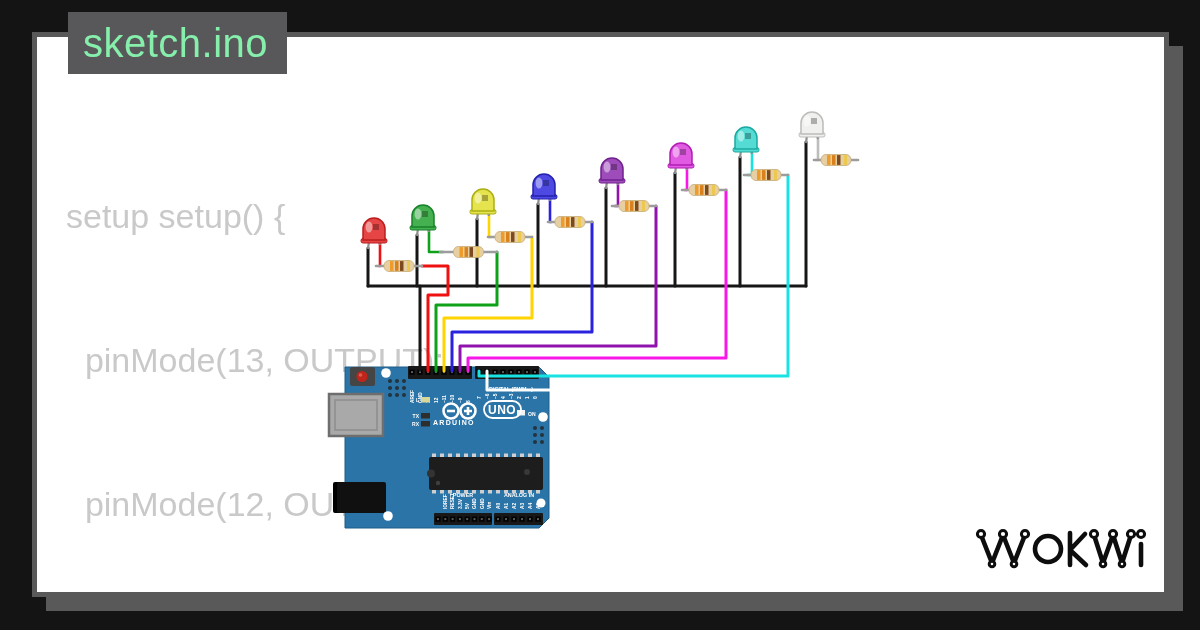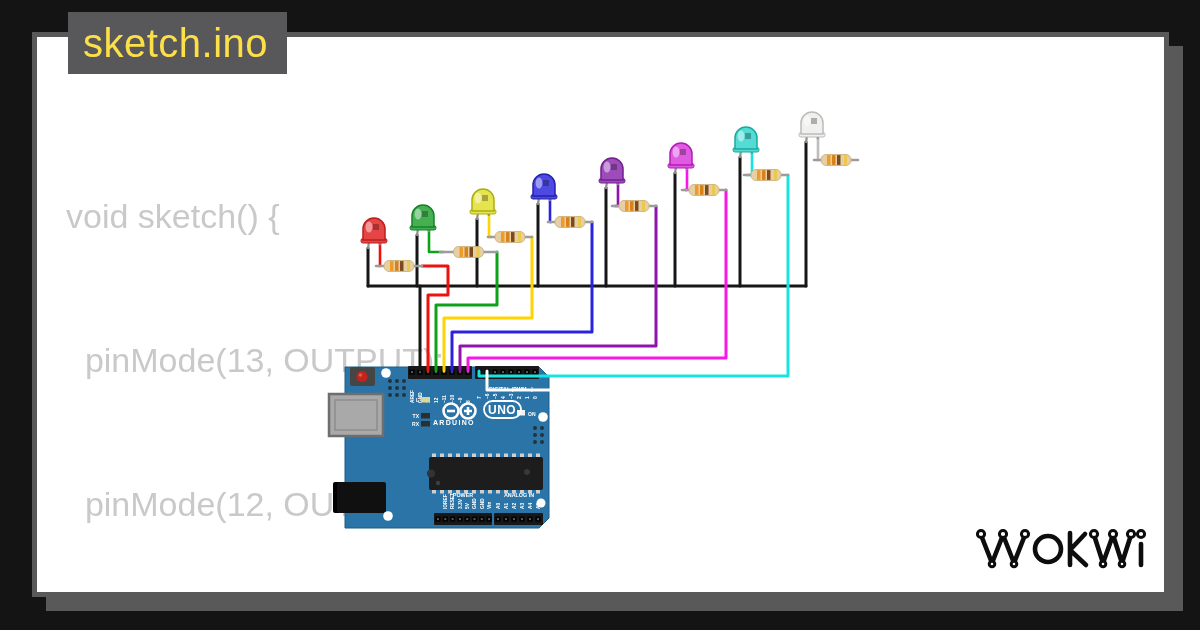--- a/index.html
+++ b/index.html
@@ -8,21 +8,21 @@
     background:#141414;
     font-family:"Liberation Sans",sans-serif;
   }
   .canvas{
     position:absolute;left:32px;top:32px;width:1127px;height:555px;
     background:#ffffff;border:5px solid #595959;
     box-shadow:14px 14px 0 #595959;
   }
   .title-tab{
     position:absolute;left:68px;top:12px;width:219px;height:62px;
-    background:#58585a;color:#fde047;z-index:5;
+    background:#58585a;color:#86efac;z-index:5;
     font-size:40px;line-height:62px;padding-left:15px;box-sizing:border-box;
     letter-spacing:0.5px;
   }
   .code{
     position:absolute;left:66px;top:96px;z-index:1;
     color:#c9c9c9;font-size:34px;line-height:48px;white-space:pre;
   }
   #circuit{
     position:absolute;left:0;top:0;width:1200px;height:630px;z-index:2;
     pointer-events:none;
@@ -31,21 +31,21 @@
     position:absolute;left:975px;top:524px;width:176px;height:46px;z-index:3;
   }
   #circuit text{font-family:"Liberation Sans",sans-serif;}
 </style>
 </head>
 <body>
 
 <div class="canvas"></div>
 
 <div class="code">
-  <div>void sketch() {</div>
+  <div>setup setup() {</div>
   <div>  pinMode(13, OUTPUT);</div>
   <div>  pinMode(12, OUTPUT);</div>
   <div>  pinMode(11, OUTPUT);</div>
   
   
   
   
   
   
 </div>

